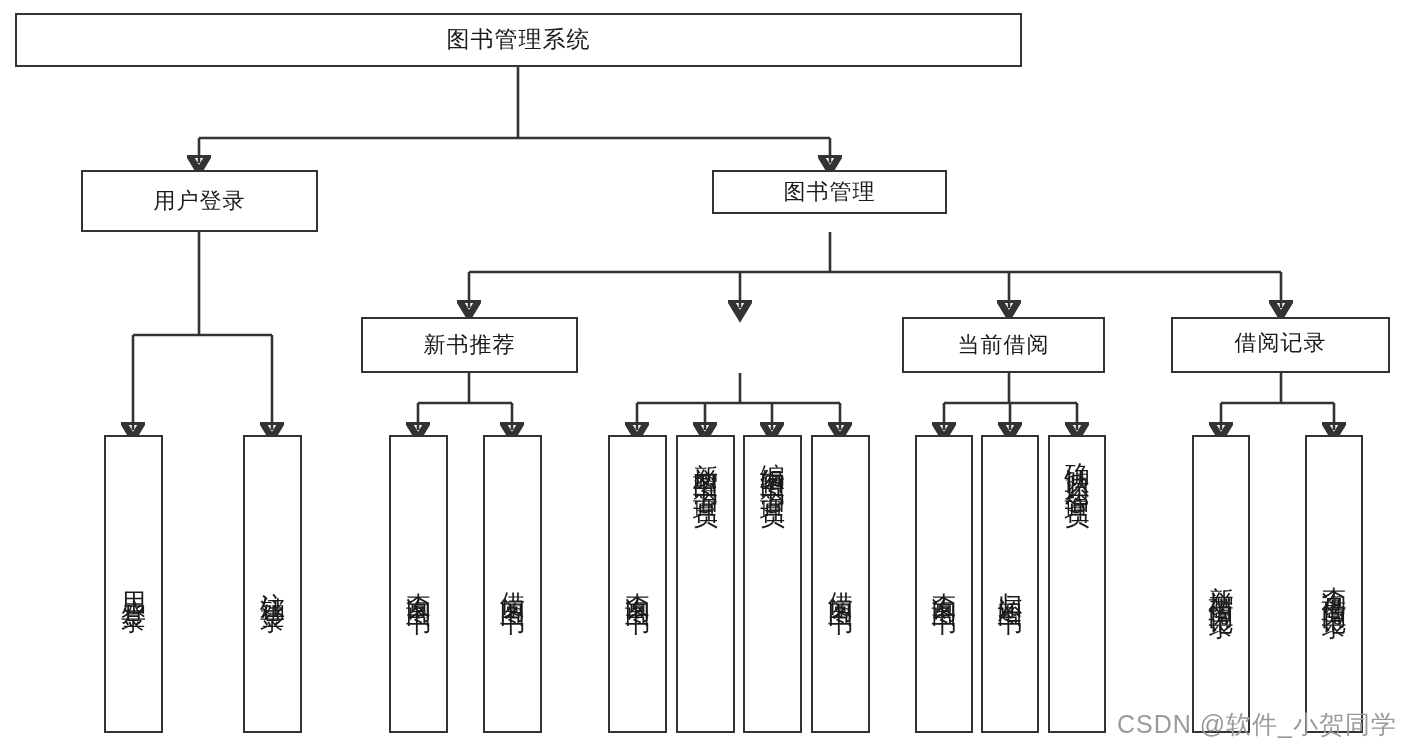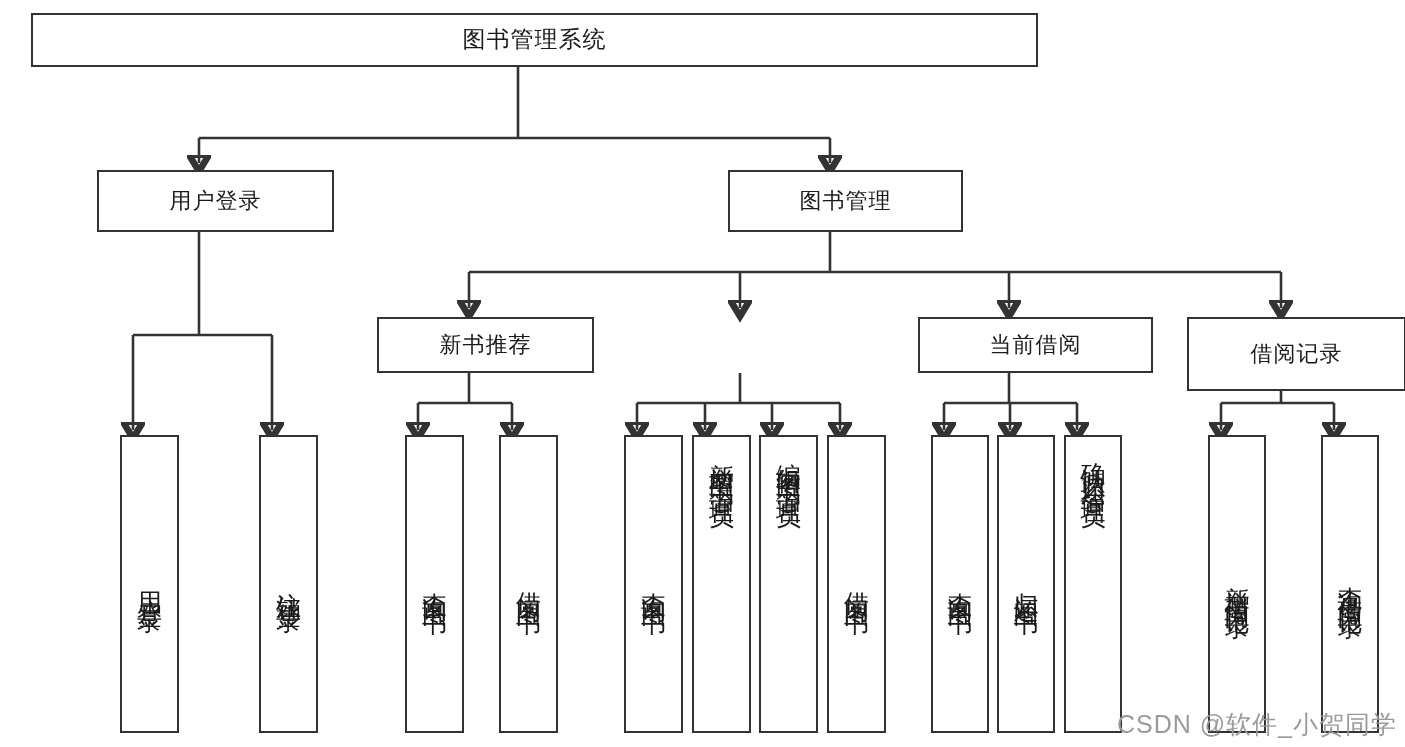--- a/index.html
+++ b/index.html
@@ -7,21 +7,20 @@
   #canvas{position:relative;width:1405px;height:747px;background:#ffffff;overflow:hidden;}
   .node{
     position:absolute;
     box-sizing:border-box;
     border:2px solid #333333;
     background:#ffffff;
     display:flex;
     align-items:center;
     justify-content:center;
     color:#1a1a1a;
-    margin-left:16px;
   }
   .node .lbl{
     display:block;
     line-height:1.12;
     white-space:nowrap;
     text-align:center;
   }
   
   .h-node .lbl{font-size:22px;letter-spacing:1px;}
   .h-node.root .lbl{font-size:23px;}
@@ -104,31 +103,31 @@
     <line x1="1334" y1="403" x2="1334" y2="430" marker-end="url(#arrowhead)"></line>
   </svg>
 
   <div class="node h-node root" style="left:15px;top:13px;width:1007px;height:54px;">
     <span class="lbl">图书管理系统</span>
   </div>
 
   <div class="node h-node" style="left:81px;top:170px;width:237px;height:62px;">
     <span class="lbl">用户登录</span>
   </div>
-  <div class="node h-node" style="left:712px;top:170px;width:235px;height:62px;">
+  <div class="node h-node" style="left:712px;top:170px;width:235px;height:44px;">
     <span class="lbl">图书管理</span>
   </div>
 
   <div class="node h-node" style="left:361px;top:317px;width:217px;height:56px;justify-content:center;">
     <span class="lbl">新书推荐</span>
   </div>
-  <div class="node h-node" style="left:902px;top:317px;width:235px;height:56px;">
+  <div class="node h-node" style="left:902px;top:317px;width:203px;height:56px;">
     <span class="lbl">当前借阅</span>
   </div>
-  <div class="node h-node" style="left:1171px;top:317px;width:219px;height:74px;">
+  <div class="node h-node" style="left:1171px;top:317px;width:219px;height:56px;font-family:Liberation Mono, monospace;">
     <span class="lbl">借阅记录</span>
   </div>
 
   <div class="node v-node" style="left:104px;top:435px;width:59px;height:298px;">
     <span class="lbl">用户登录</span>
   </div>
   <div class="node v-node" style="left:243px;top:435px;width:59px;height:298px;">
     <span class="lbl">注销登录</span>
   </div>
 

